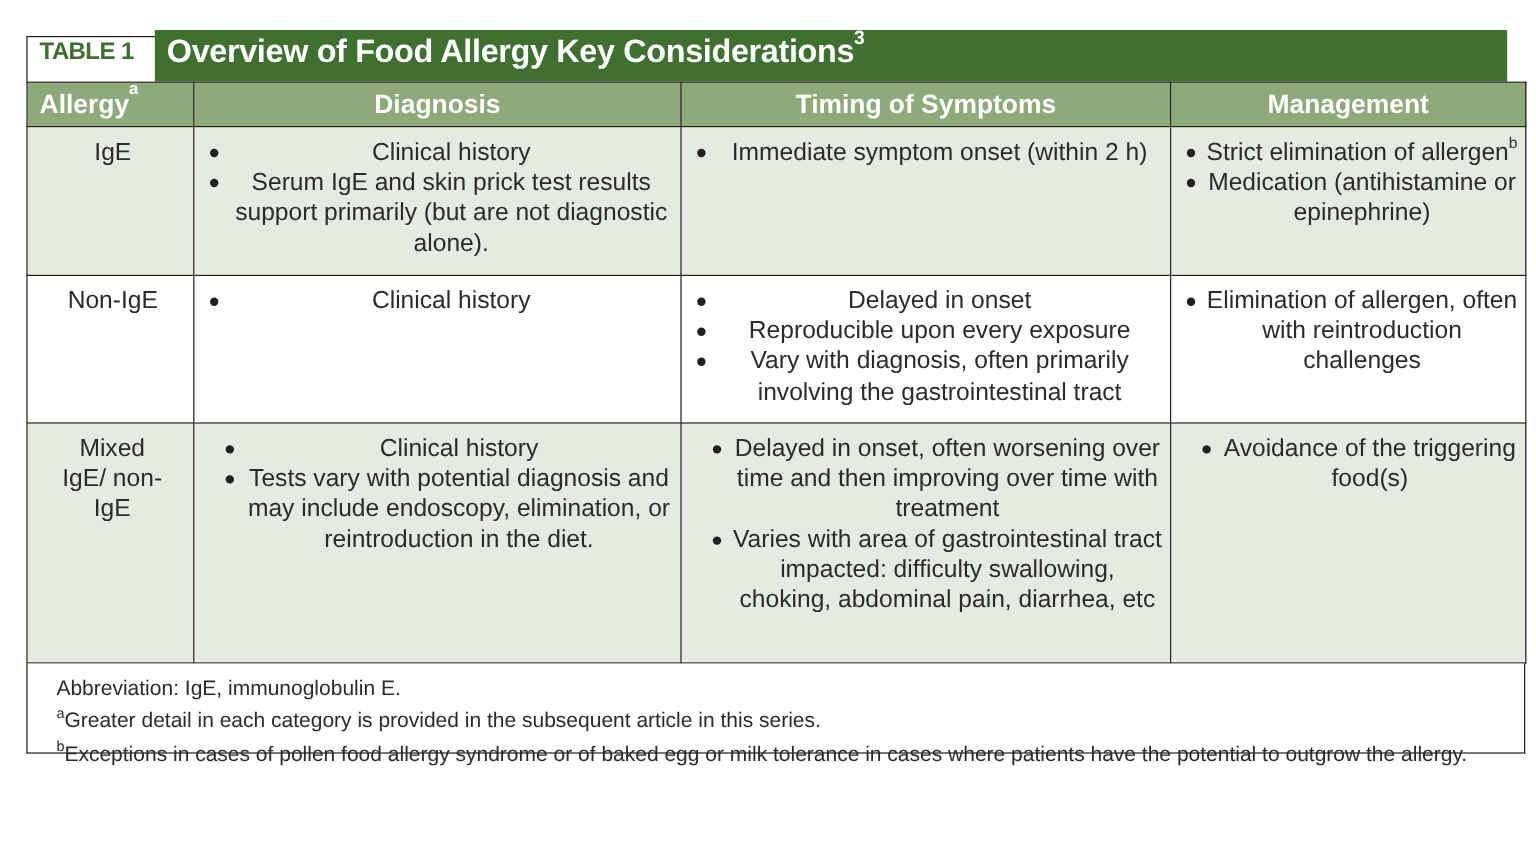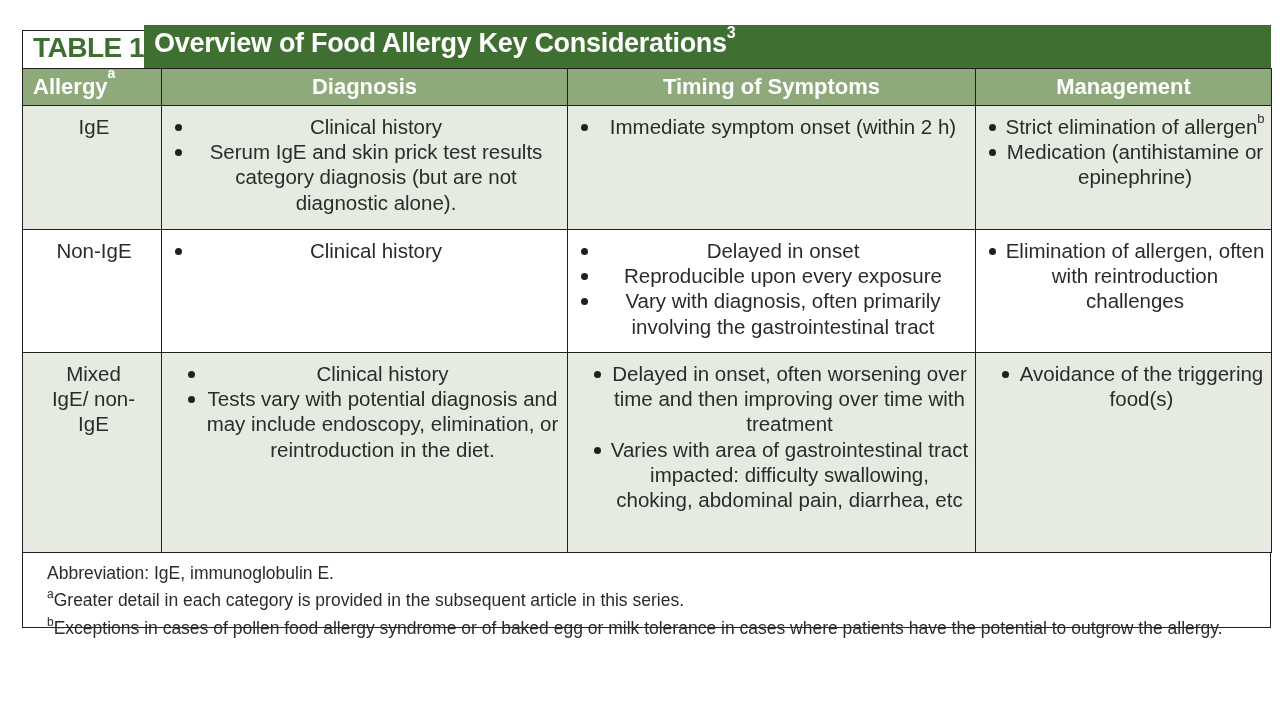--- a/index.html
+++ b/index.html
@@ -2,23 +2,23 @@
 <html><head>
 <meta charset="utf-8">
 <style>
   html, body { margin:0; padding:0; background:#ffffff; }
   body { width:1280px; height:720px; position:relative; overflow:hidden;
          font-family:"Liberation Sans", "DejaVu Sans", sans-serif; color:#231f20; }
 
   .title-white { position:absolute; left:22px; top:30px; width:122px; height:38px;
                  background:#fff; border-left:1.5px solid #231f20; border-top:1.5px solid #231f20;
                  box-sizing:border-box; }
-  .title-label { position:absolute; left:10px; top:1px; font-weight:bold; font-size:28px;
+  .title-label { position:absolute; left:10px; top:1px; font-weight:bold; font-size:20px;
                  color:#3e6f31; letter-spacing:-0.5px; white-space:nowrap; }
-  .title-green { position:absolute; left:144px; top:25px; width:1127px; height:43px;
+  .title-green { position:absolute; left:129px; top:25px; width:1127px; height:43px;
                  background:#3f7031; }
   .title-text { position:absolute; left:10px; top:3px; font-weight:bold; font-size:27px;
                 color:#ffffff; white-space:nowrap; letter-spacing:-0.3px; }
   .title-text sup { font-size:16px; vertical-align:top; position:relative; top:-4px; }
 
   .tbl { position:absolute; left:22px; top:68px; width:1249px; border-collapse:collapse;
          table-layout:fixed; }
   .tbl th, .tbl td { border:1.5px solid #231f20; vertical-align:top; padding:0;text-align:center; }
   .tbl th { background:#8ea97a; color:#ffffff; font-weight:bold; font-size:22px;
             height:36px; text-align:center; line-height:36px; white-space:nowrap; }
@@ -67,21 +67,21 @@
       <th>Timing of Symptoms</th>
       <th>Management</th>
     </tr>
   </thead>
   <tbody>
     <tr class="row-shaded r1">
       <td>IgE</td>
       <td>
         <ul class="b">
           <li>Clinical history</li>
-          <li>Serum IgE and skin prick test results category diagnosis (but are not diagnostic alone).</li>
+          <li>Serum IgE and skin prick test results support primarily (but are not diagnostic alone).</li>
         </ul>
       </td>
       <td>
         <ul class="b">
           <li>Immediate symptom onset (within 2 h)</li>
         </ul>
       </td>
       <td>
         <ul class="b">
           <li><span>Strict elimination of allergen</span><sup>b</sup></li>

